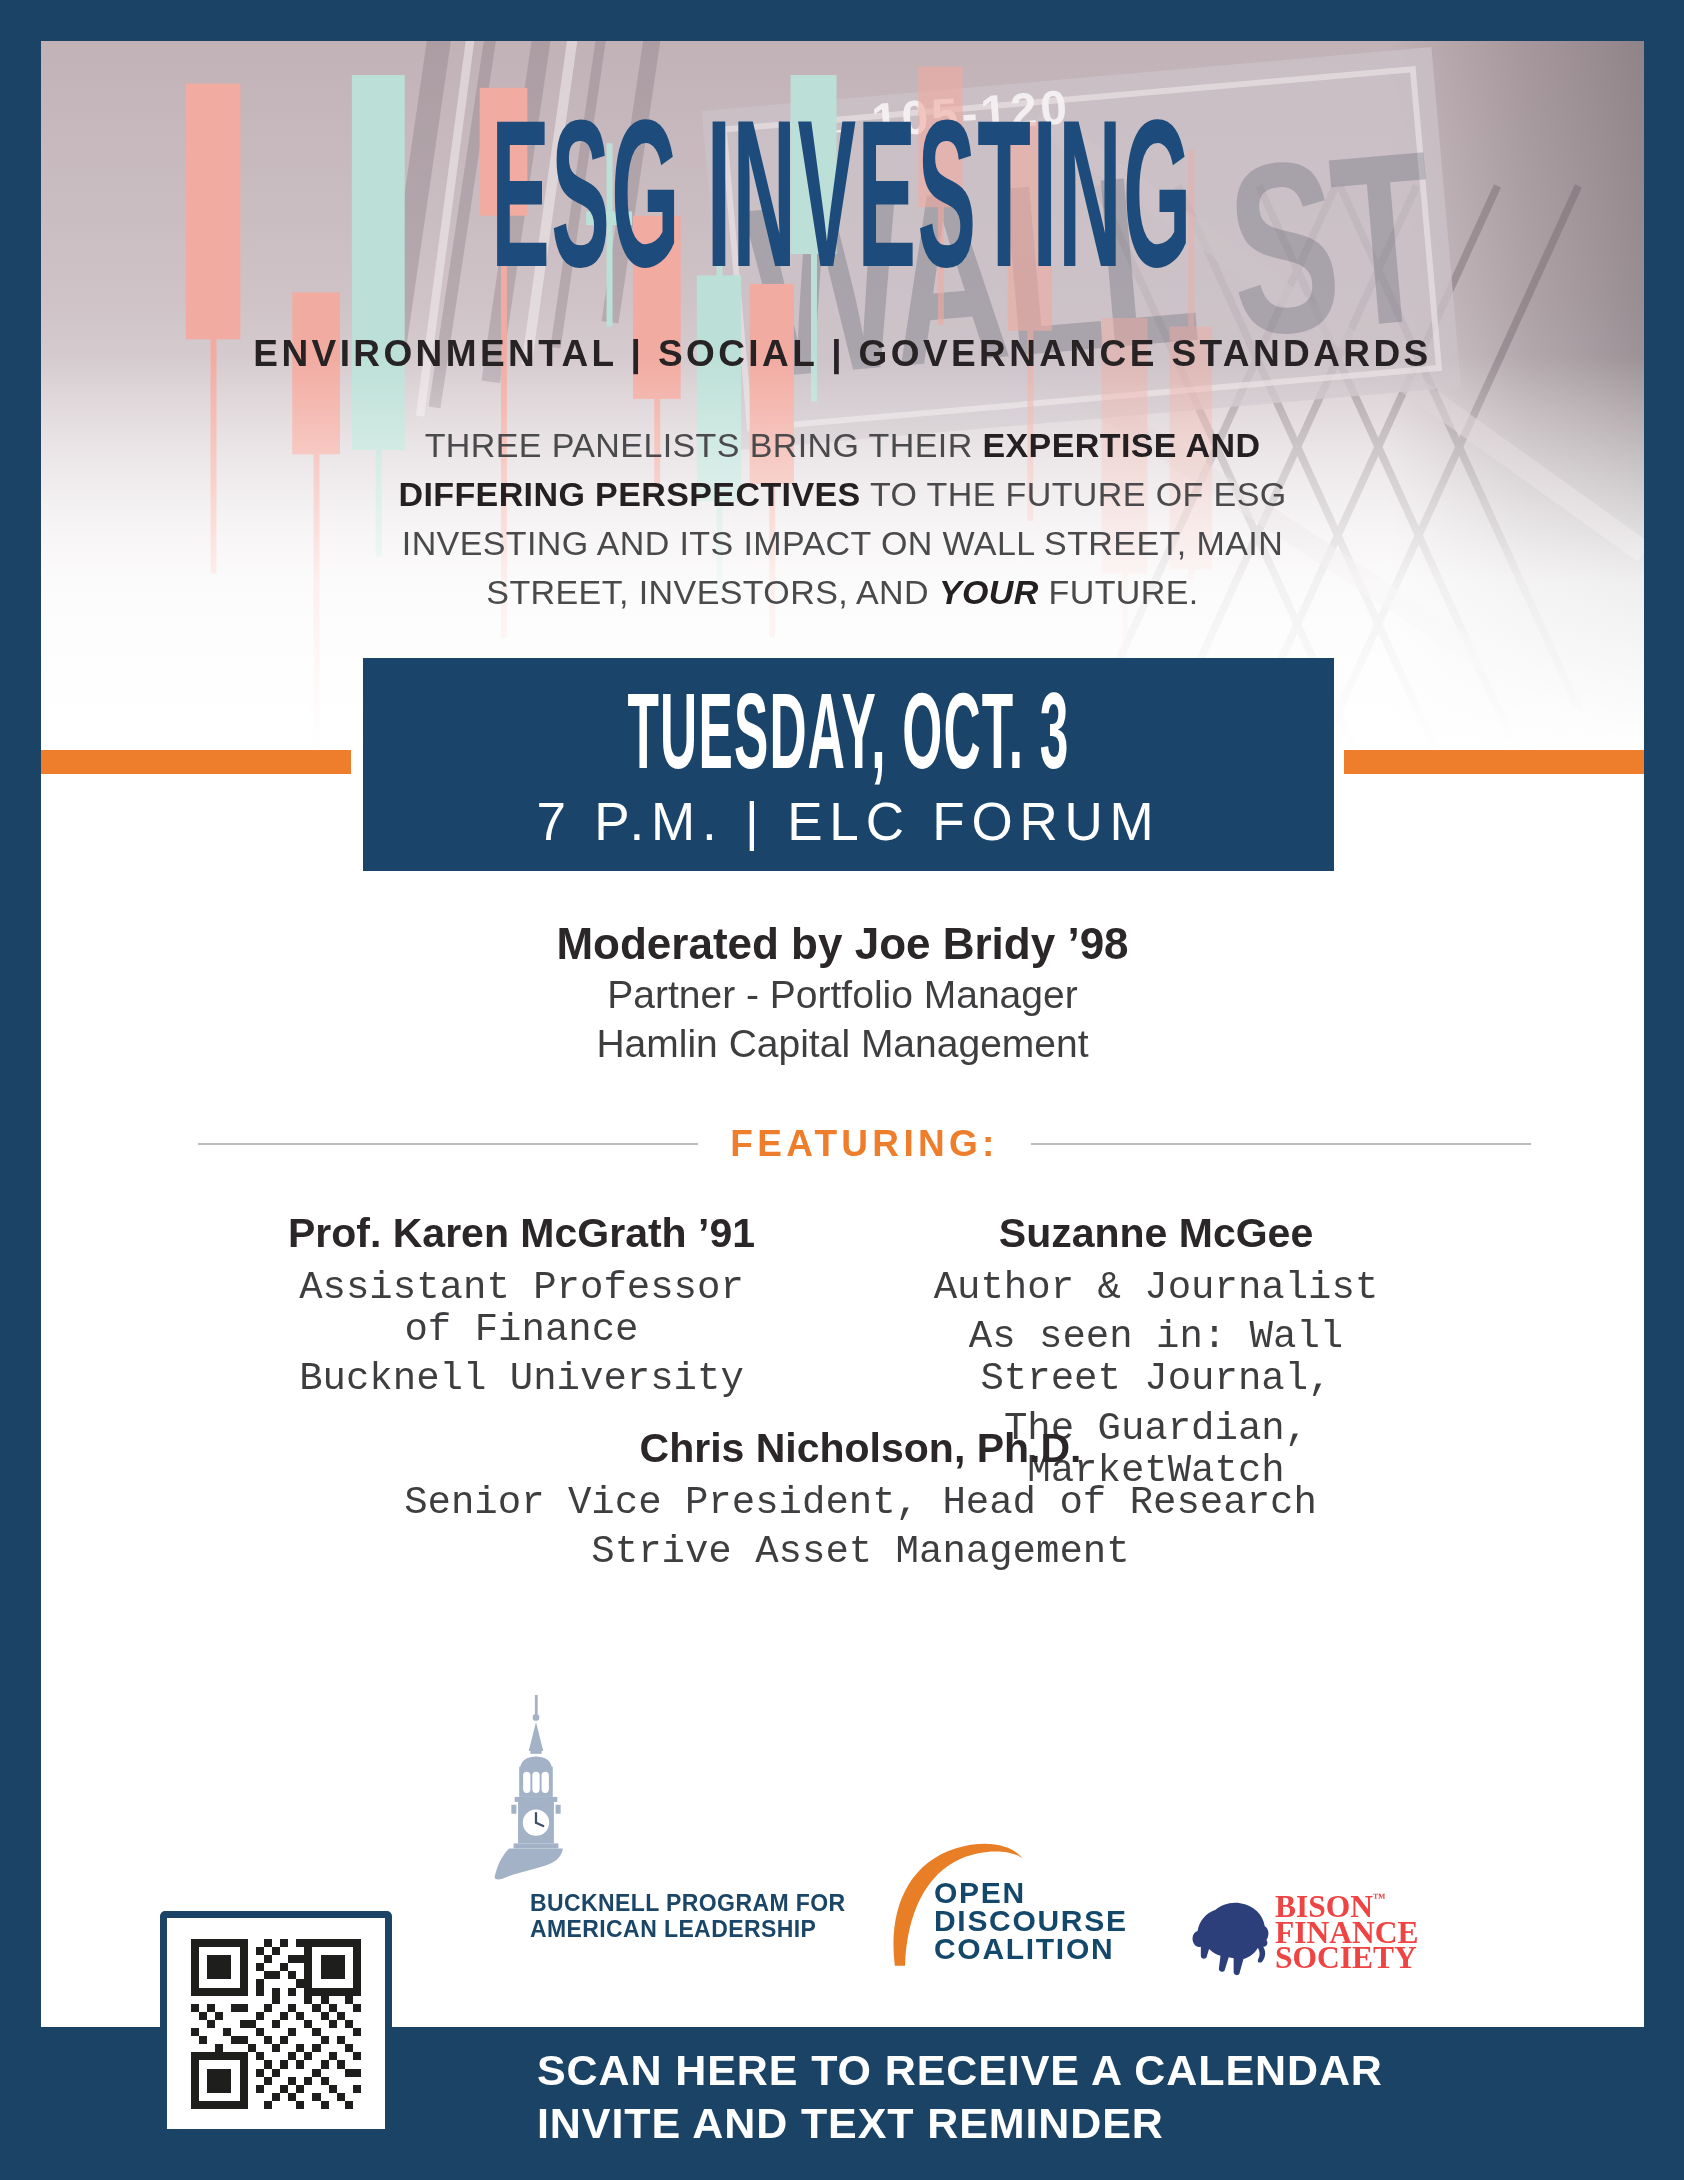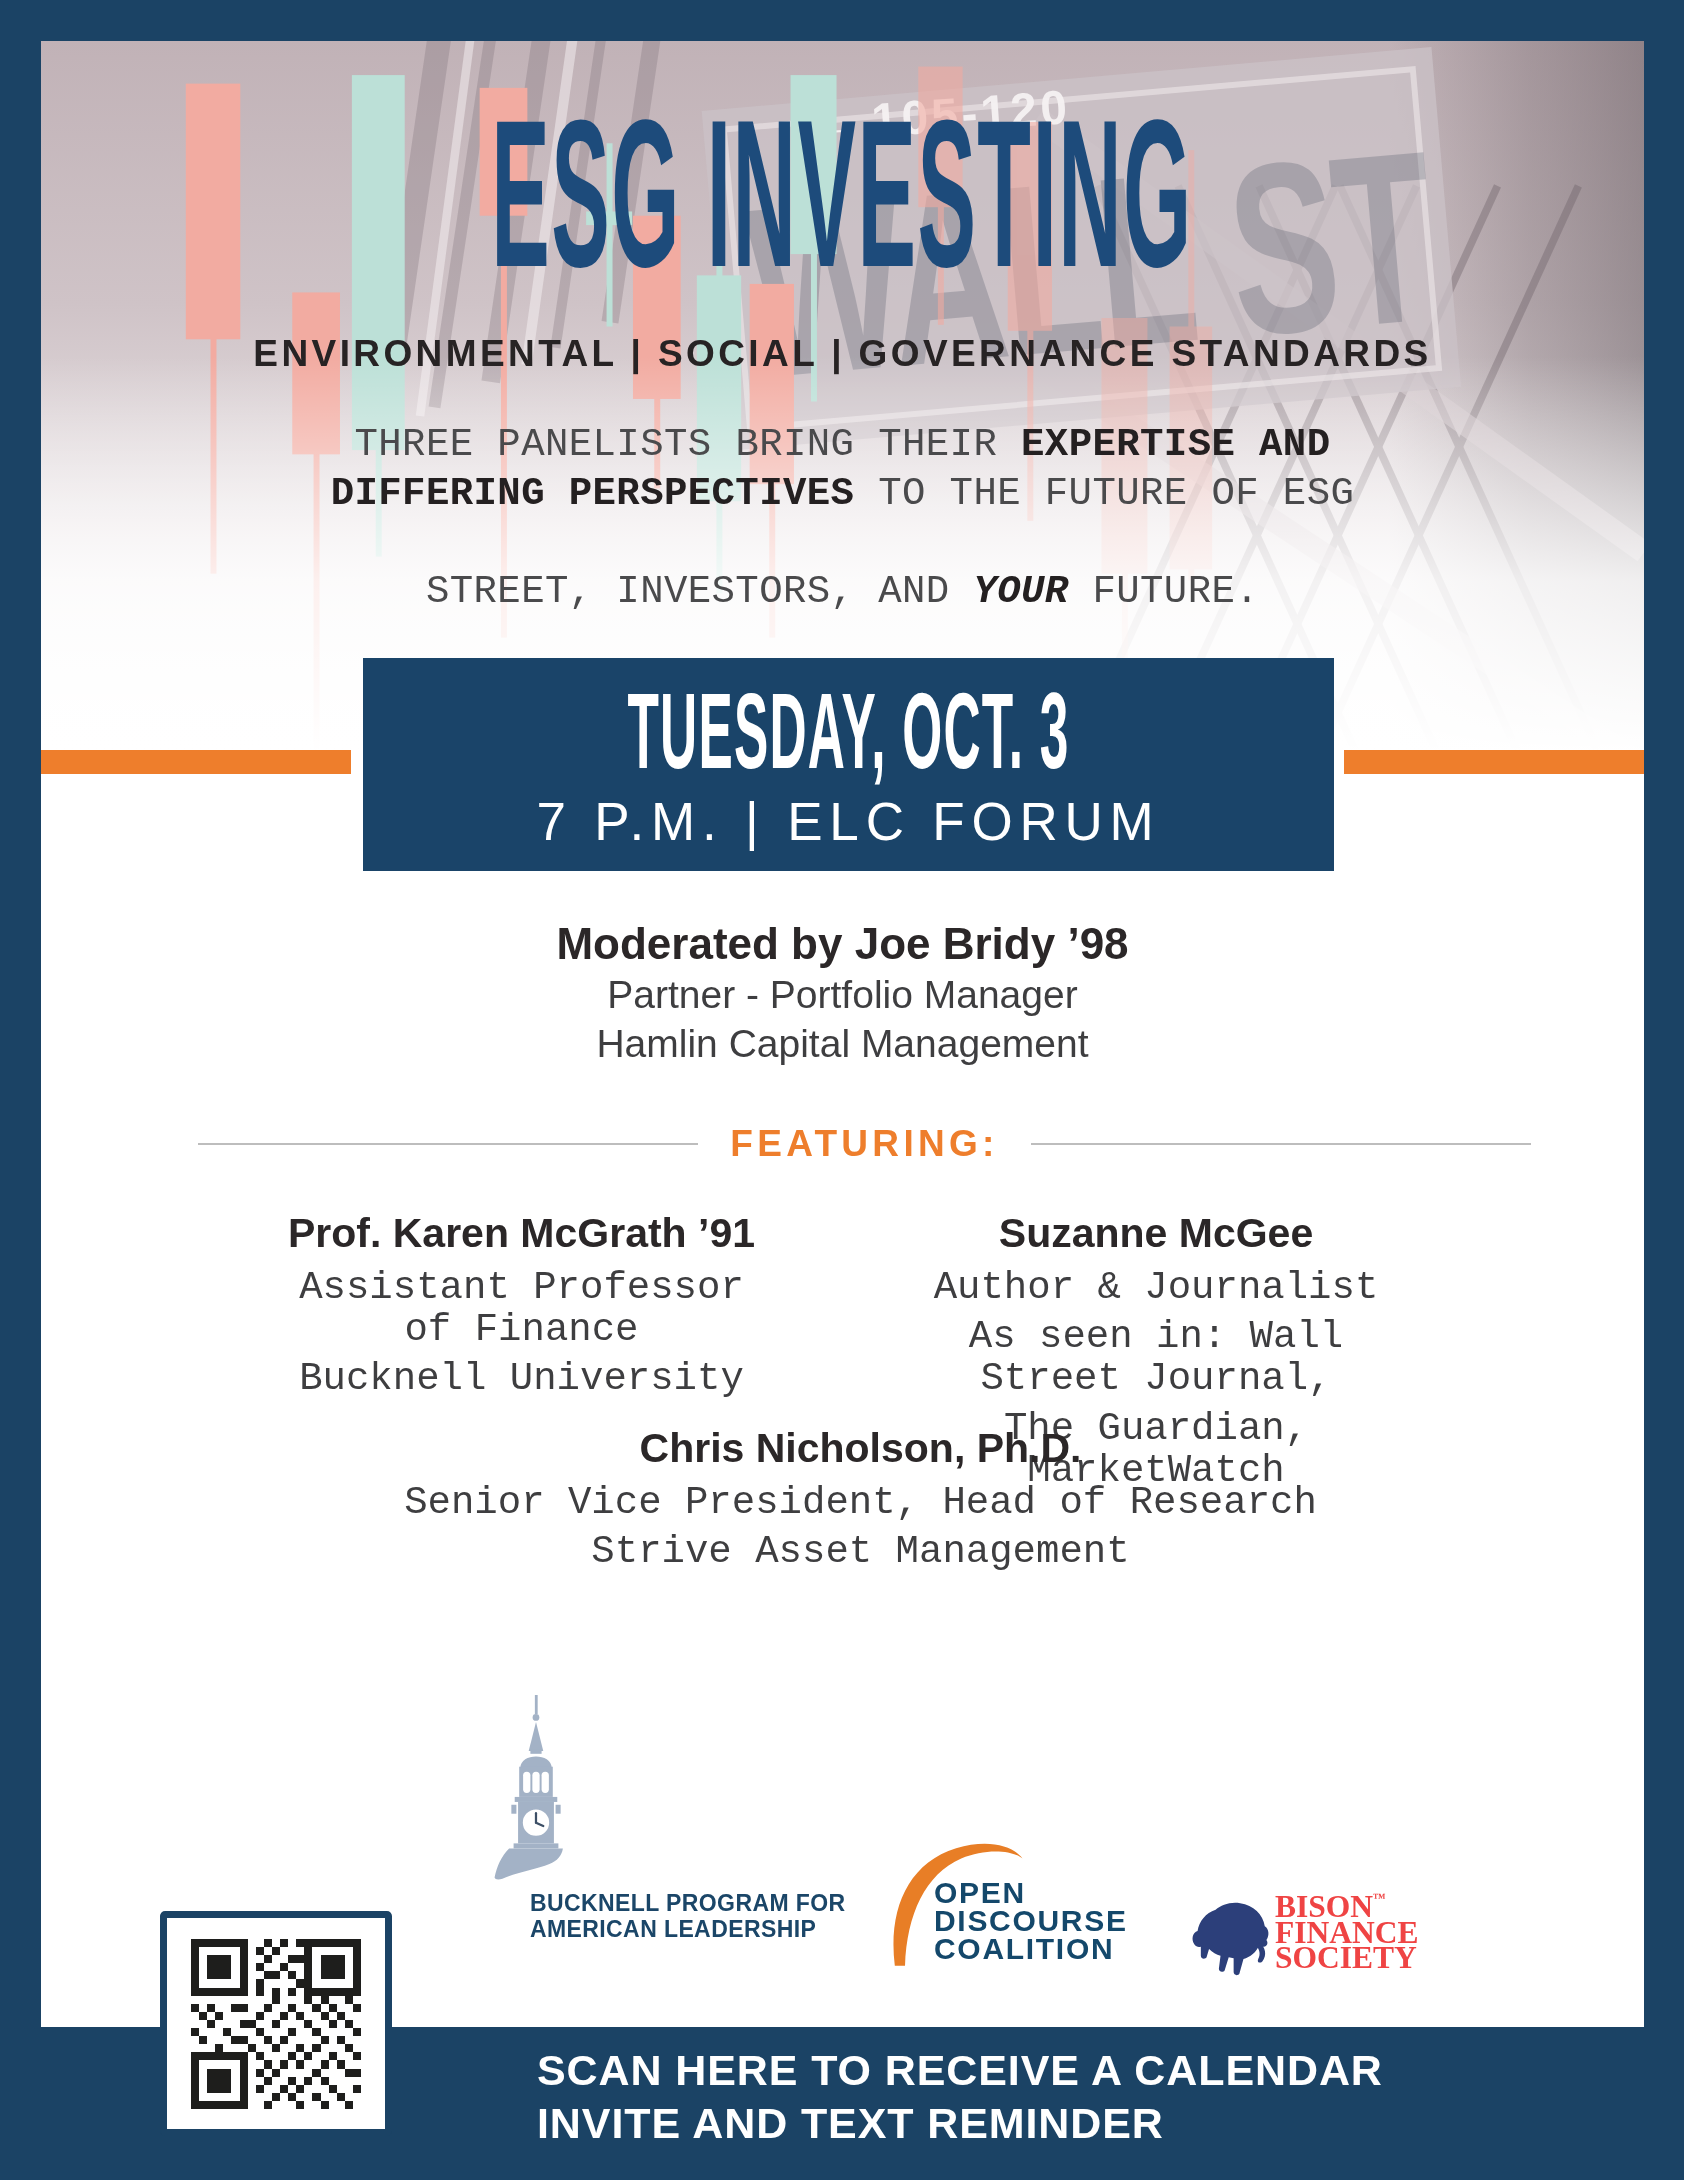--- a/index.html
+++ b/index.html
@@ -22,21 +22,21 @@
   }
   .title .cond{ display:inline-block; transform:scaleX(0.42); transform-origin:center; letter-spacing:3.4px; }
 
   .subtitle{
     position:absolute; left:0; top:333px; width:100%; text-align:center; z-index:5;
     font-weight:bold; font-size:37px; letter-spacing:3.4px; color:#272324; white-space:nowrap;
   }
 
   .intro{
     position:absolute; left:225px; top:421px; width:1235px; text-align:center; z-index:5;
-    font-size:39px; line-height:49px; color:#4A4A4C; letter-spacing:0.4px;font-family:Liberation Mono, monospace;
+    font-size:34px; line-height:49px; color:#4A4A4C; letter-spacing:0.4px;
   }
   .intro b{ color:#242021; }
   .intro i{ font-style:italic; }
 
   .stripe{ position:absolute; top:750px; height:24px; background:#EE7E2C; z-index:6; }
   .stripe.left{ left:41px; width:310px; }
   .stripe.right{ left:1344px; width:300px; }
 
   .event-box{
     position:absolute; left:363px; top:658px; width:971px; height:213px; background:#1A4469;
@@ -203,21 +203,21 @@
 
       <rect x="0" y="0" width="1882" height="880" fill="url(#fadeGrad)"></rect>
     </svg>
   </div>
 
   <div class="title">
     <span class="cond">ESG INVESTING</span>
   </div>
   <div class="subtitle">ENVIRONMENTAL | SOCIAL | GOVERNANCE STANDARDS</div>
 
-  <p class="intro"><span>THREE PANELISTS BRING THEIR </span><b>EXPERTISE AND</b><br><b>DIFFERING PERSPECTIVES</b><span> TO THE FUTURE OF ESG</span><br><br><span>STREET, INVESTORS, AND </span><b><i>YOUR</i></b><span> FUTURE.</span></p>
+  <p class="intro"><span>THREE PANELISTS BRING THEIR </span><b>EXPERTISE AND</b><br><b>DIFFERING PERSPECTIVES</b><span> TO THE FUTURE OF ESG</span><br><span>INVESTING AND ITS IMPACT ON WALL STREET, MAIN</span><br><span>STREET, INVESTORS, AND </span><b><i>YOUR</i></b><span> FUTURE.</span></p>
 
   <div class="stripe left"></div>
   <div class="stripe right"></div>
   <div class="event-box">
     <div class="event-date">
       <span class="cond">TUESDAY, OCT. 3</span>
     </div>
     <div class="event-details">7 P.M. | ELC FORUM</div>
   </div>
 

